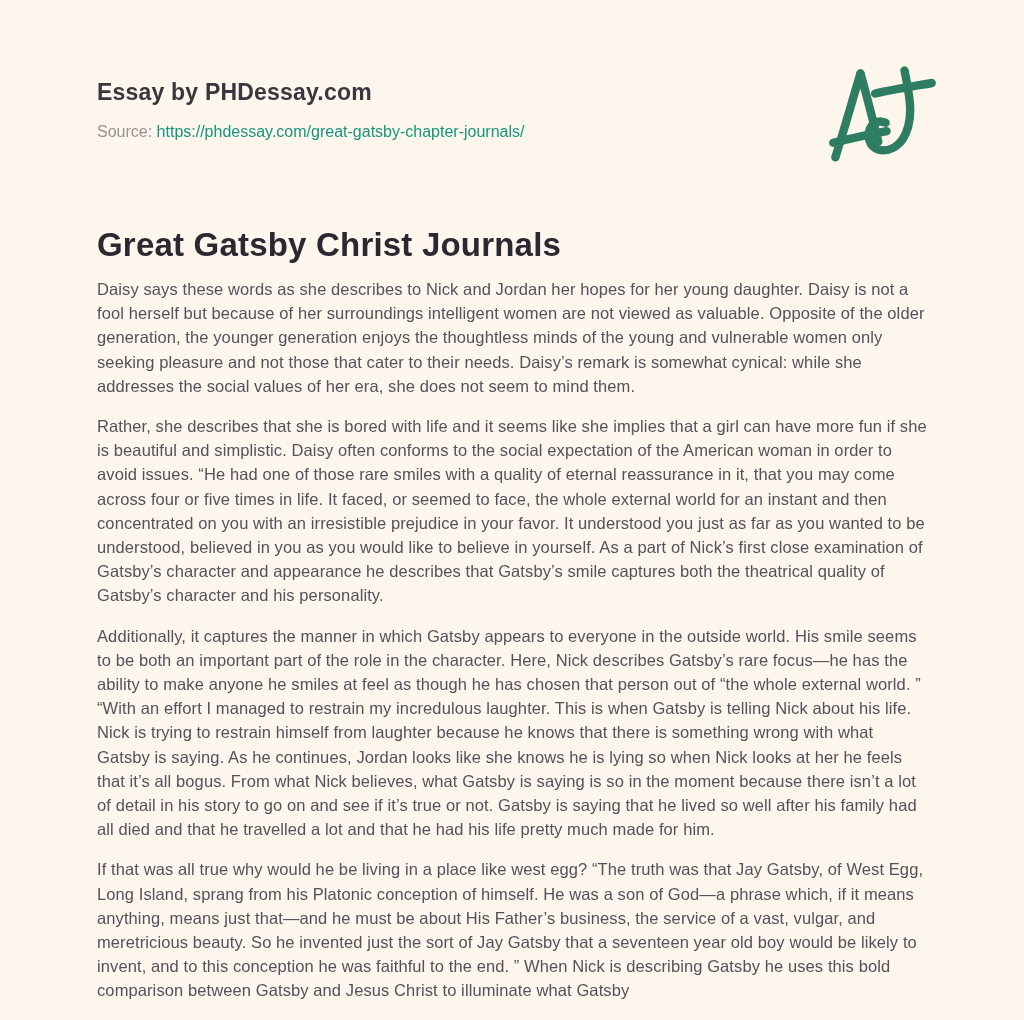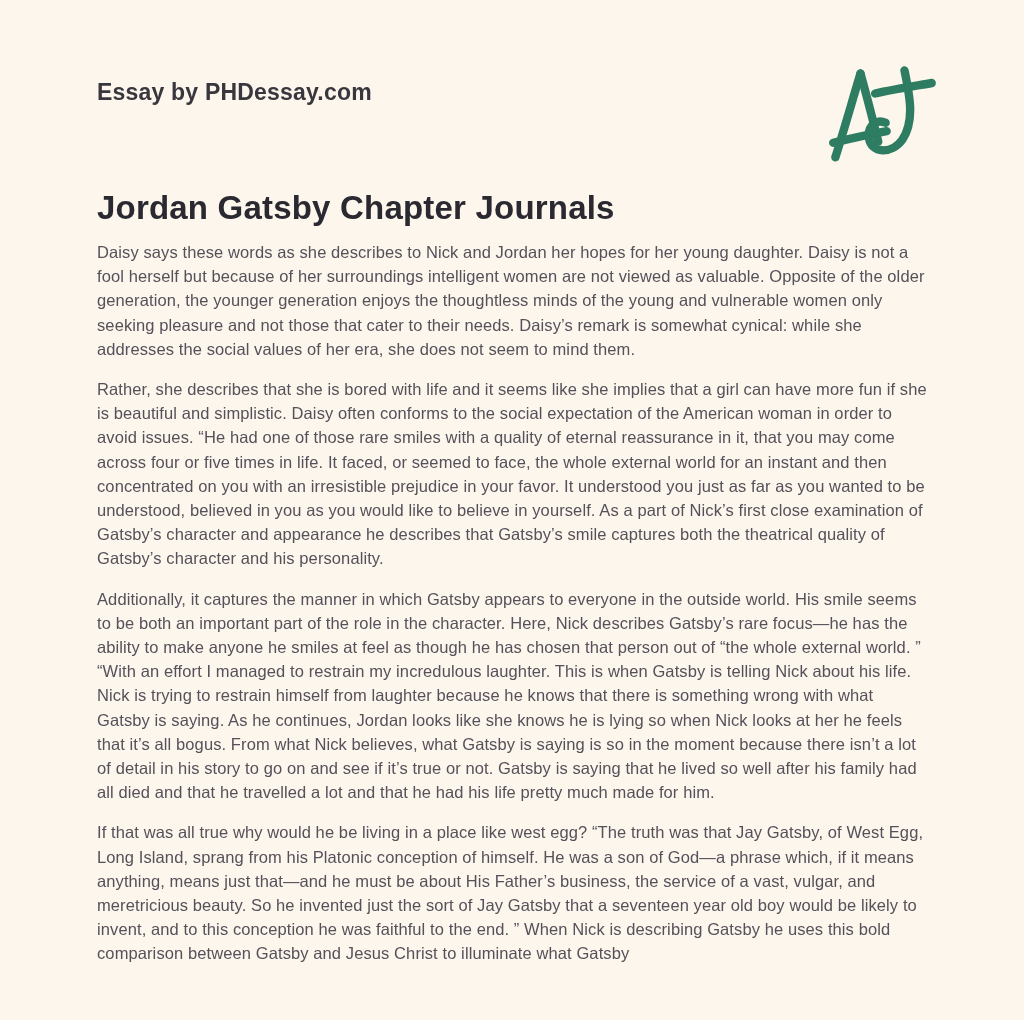--- a/index.html
+++ b/index.html
@@ -67,39 +67,43 @@
     letter-spacing: 0.1px;
   }
 </style>
 </head>
 <body>
 
 <div class="page">
 
   <div class="site-header-title">Essay by PHDessay.com</div>
 
+  <div class="source-line">
+    <span>Source:</span>
+    <a class="source-link">https://phdessay.com/great-gatsby-chapter-journals/</a>
+  </div>
 
   <div class="logo">
     <svg width="110" height="100" viewBox="0 0 105 95" fill="none" xmlns="http://www.w3.org/2000/svg">
       <g stroke="#2e7d63" stroke-width="8" stroke-linecap="round" fill="none">
 
         <path d="M7 87 C 15 62, 24 30, 31 7"></path>
 
         <path d="M31 7 C 37 28, 43 52, 48 72"></path>
 
         <path d="M5 73 C 22 69, 40 65, 56 62"></path>
 
         <path d="M45 26 C 63 22, 82 19, 99 16"></path>
 
         <path d="M73 4 C 78 28, 83 52, 71 70 C 61 84, 41 84, 39 68 C 38 56, 47 50, 55 54"></path>
       </g>
     </svg>
   </div>
 
-  <h1 class="article-title">Jordan Gatsby Chapter Journals</h1>
+  <h1 class="article-title">Great Gatsby Christ Journals</h1>
 
   <div class="article-body">
     <p>Daisy says these words as she describes to Nick and Jordan her hopes for her young daughter. Daisy is not a fool herself but because of her surroundings intelligent women are not viewed as valuable. Opposite of the older generation, the younger generation enjoys the thoughtless minds of the young and vulnerable women only seeking pleasure and not those that cater to their needs. Daisy’s remark is somewhat cynical: while she addresses the social values of her era, she does not seem to mind them.</p>
     <p>Rather, she describes that she is bored with life and it seems like she implies that a girl can have more fun if she is beautiful and simplistic. Daisy often conforms to the social expectation of the American woman in order to avoid issues. “He had one of those rare smiles with a quality of eternal reassurance in it, that you may come across four or five times in life. It faced, or seemed to face, the whole external world for an instant and then concentrated on you with an irresistible prejudice in your favor. It understood you just as far as you wanted to be understood, believed in you as you would like to believe in yourself. As a part of Nick’s first close examination of Gatsby’s character and appearance he describes that Gatsby’s smile captures both the theatrical quality of Gatsby’s character and his personality.</p>
     <p>Additionally, it captures the manner in which Gatsby appears to everyone in the outside world. His smile seems to be both an important part of the role in the character. Here, Nick describes Gatsby’s rare focus—he has the ability to make anyone he smiles at feel as though he has chosen that person out of “the whole external world. ” “With an effort I managed to restrain my incredulous laughter. This is when Gatsby is telling Nick about his life. Nick is trying to restrain himself from laughter because he knows that there is something wrong with what Gatsby is saying. As he continues, Jordan looks like she knows he is lying so when Nick looks at her he feels that it’s all bogus. From what Nick believes, what Gatsby is saying is so in the moment because there isn’t a lot of detail in his story to go on and see if it’s true or not. Gatsby is saying that he lived so well after his family had all died and that he travelled a lot and that he had his life pretty much made for him.</p>
     <p>If that was all true why would he be living in a place like west egg? “The truth was that Jay Gatsby, of West Egg, Long Island, sprang from his Platonic conception of himself. He was a son of God—a phrase which, if it means anything, means just that—and he must be about His Father’s business, the service of a vast, vulgar, and meretricious beauty. So he invented just the sort of Jay Gatsby that a seventeen year old boy would be likely to invent, and to this conception he was faithful to the end. ” When Nick is describing Gatsby he uses this bold comparison between Gatsby and Jesus Christ to illuminate what Gatsby</p>
   </div>
 
 </div>
 

